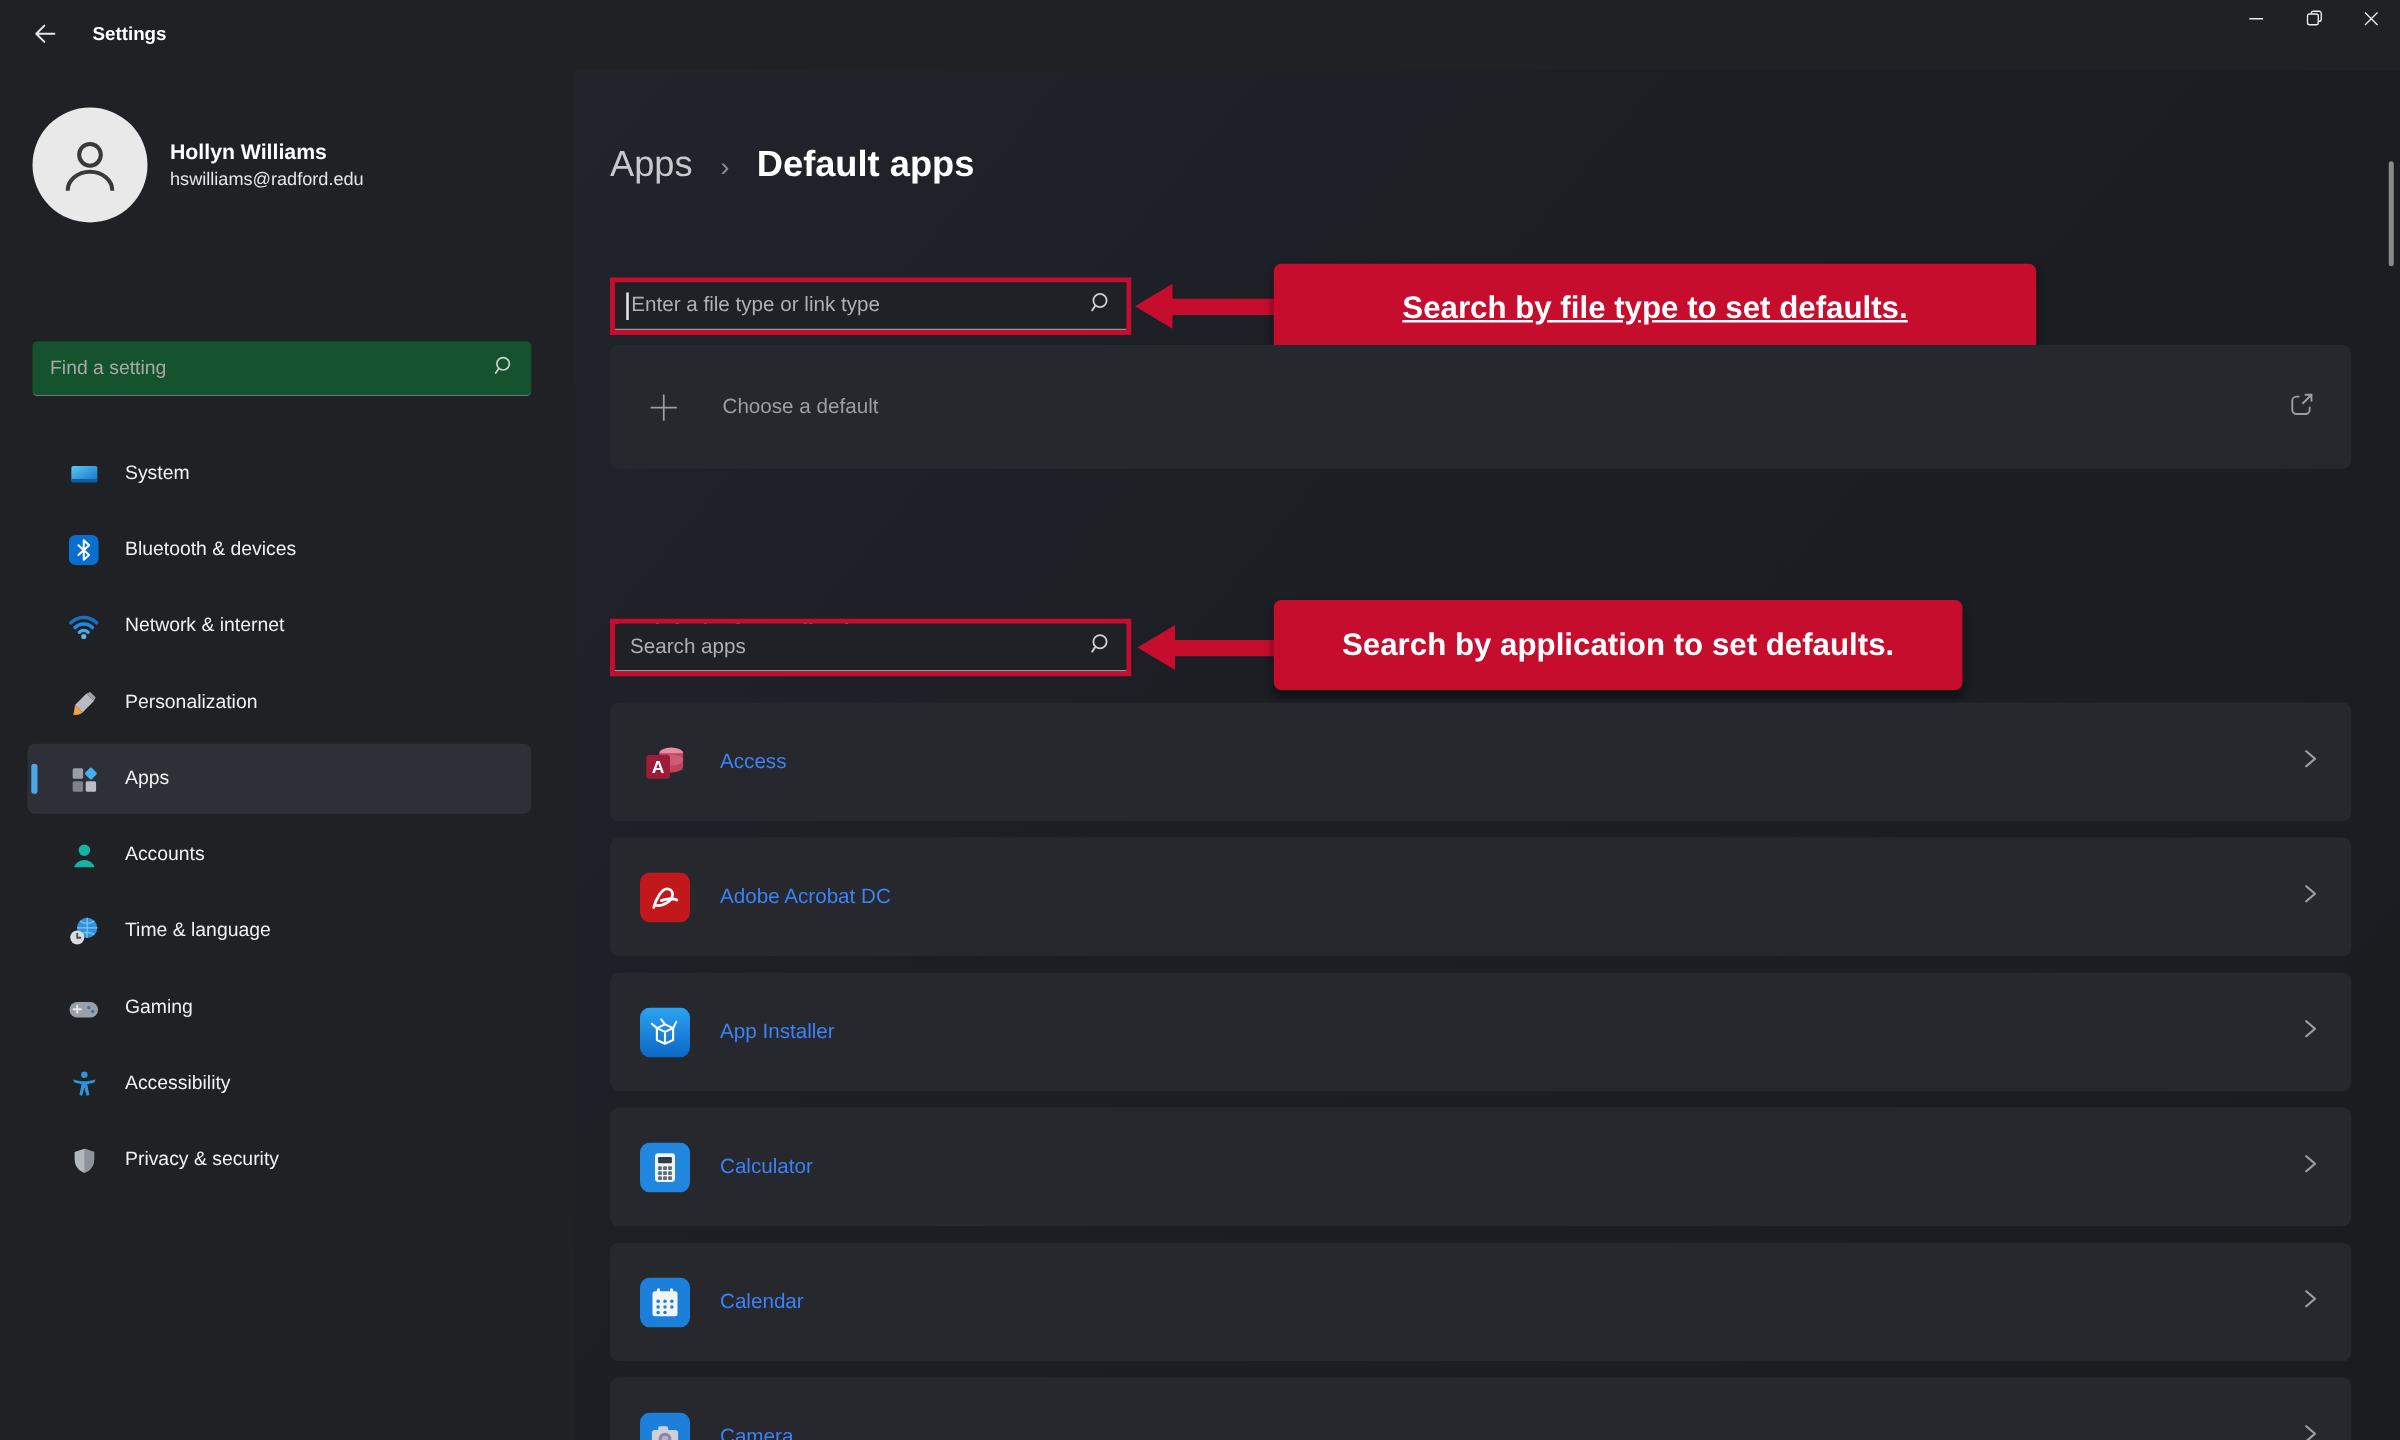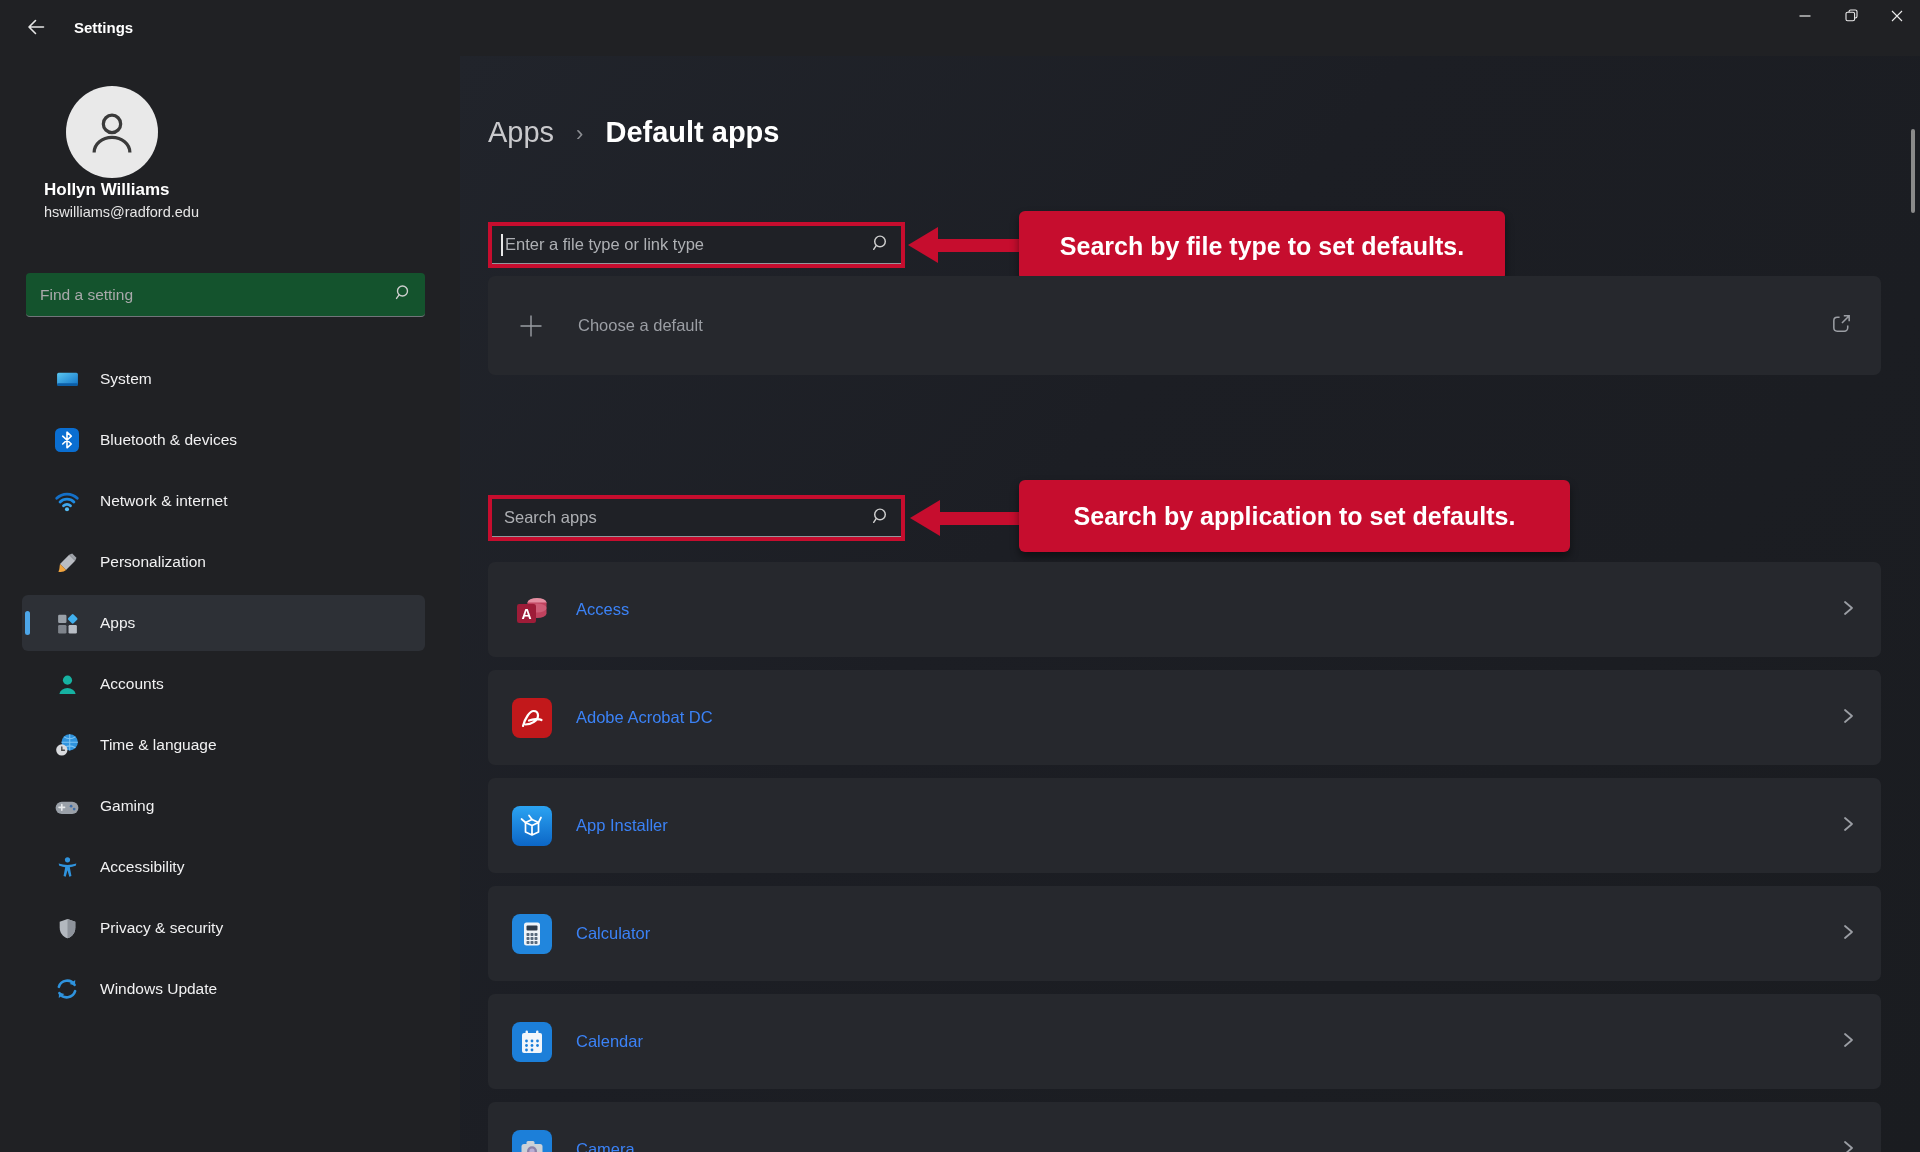--- a/index.html
+++ b/index.html
@@ -10,21 +10,21 @@
     -webkit-font-smoothing:antialiased;
   }
   
   .titlebar{position:absolute;left:0;top:0;width:100%;height:56px;}
   .back-btn{position:absolute;left:16px;top:14px;width:40px;height:30px;display:flex;align-items:center;justify-content:center;border-radius:4px;cursor:pointer;}
   .app-title{position:absolute;left:74px;top:0;height:56px;line-height:56px;font-size:15px;font-weight:700;color:#fff;}
   .win-controls{position:absolute;right:0;top:0;height:34px;display:flex;}
   .win-btn{width:46px;height:34px;display:flex;align-items:center;justify-content:center;}
   
   .sidebar{position:absolute;left:0;top:56px;width:460px;bottom:0;}
-  .user-card{position:absolute;left:26px;top:30px;display:flex;align-items:center;cursor:pointer;flex-direction:column;}
+  .user-card{position:absolute;left:26px;top:30px;display:flex;align-items:center;cursor:pointer;}
   .avatar{width:92px;height:92px;border-radius:50%;background:#e9e9e9;display:flex;align-items:center;justify-content:center;flex:none;}
   .user-text{margin-left:18px;}
   .user-name{font-size:17px;font-weight:700;color:#ffffff;line-height:24px;}
   .user-email{font-size:14.5px;color:#e6e6e6;line-height:20px;}
   .side-search{position:absolute;left:26px;top:217px;width:399px;height:44px;background:#14532d;border-radius:4px;border-bottom:1.5px solid #72747a;box-sizing:border-box;display:flex;align-items:center;padding:0 14px;}
   .side-search .ph{color:#a9a9ab;font-size:15.5px;flex:1;}
   .nav{position:absolute;left:22px;top:295px;width:403px;}
   .nav-item{position:relative;height:56px;margin-bottom:5px;border-radius:6px;display:flex;align-items:center;padding-left:32px;box-sizing:border-box;cursor:pointer;}
   .nav-item.selected{background:#2d3036;}
   .nav-item.selected::before{content:"";position:absolute;left:3px;top:16px;width:5px;height:24px;border-radius:3px;background:#4da6e8;}
@@ -221,31 +221,20 @@
   </div>
       <div class="nav-item">
     <span class="nav-icon">
           <svg width="25" height="25" viewBox="0 0 24 24">
             <path d="M12 2.8 L19.5 5.4 V11 C19.5 16.2 16.4 19.9 12 21.4 C7.6 19.9 4.5 16.2 4.5 11 V5.4 Z" fill="#b3b8bf"></path>
             <path d="M12 2.8 L19.5 5.4 V11 C19.5 16.2 16.4 19.9 12 21.4 Z" fill="#8e939b"></path>
           </svg>
         </span>
     <span class="nav-label">Privacy &amp; security</span>
   </div>
-      <div class="nav-item">
-    <span class="nav-icon">
-          <svg width="26" height="26" viewBox="0 0 24 24">
-            <path d="M4.5 10 A8 8 0 0 1 19 8.2" fill="none" stroke="#2f93dd" stroke-width="2.4" stroke-linecap="round"></path>
-            <path d="M19.6 3.6 L19.3 8.8 L14.4 7.4 Z" fill="#2f93dd"></path>
-            <path d="M19.5 14 A8 8 0 0 1 5 15.8" fill="none" stroke="#2f93dd" stroke-width="2.4" stroke-linecap="round"></path>
-            <path d="M4.4 20.4 L4.7 15.2 L9.6 16.6 Z" fill="#2f93dd"></path>
-          </svg>
-        </span>
-    <span class="nav-label">Windows Update</span>
-  </div>
     </nav>
 </aside>
 
 <main class="main">
 
   <div class="breadcrumb">
     <span class="crumb-parent">Apps</span>
     <span class="crumb-sep">›</span>
     <span class="crumb-current">Default apps</span>
   </div>
@@ -261,21 +250,21 @@
             <circle cx="8" cy="6.6" r="4.7" fill="none" stroke="#cfcfcf" stroke-width="1.3"></circle>
             <line x1="4.6" y1="10.4" x2="2.4" y2="13.6" stroke="#cfcfcf" stroke-width="1.3" stroke-linecap="round"></line>
           </svg>
       </span>
     </div>
   </div>
 
   <div class="callout">
     <span class="arrow-head" style="left:448px;top:171px;"></span>
     <span class="arrow-shaft" style="left:476px;top:183px;width:86px;"></span>
-    <div class="callout-label" style="left:559px;top:155px;width:486px;height:70px;">Search by file type to set defaults.</div>
+    <div class="callout-label" style="left:559px;top:155px;width:610px;height:70px;text-decoration:underline;">Search by file type to set defaults.</div>
   </div>
 
   <div class="choose-card">
     <span class="plus">
       <svg width="28" height="28" viewBox="0 0 24 24">
           <path d="M12 3 V21 M3 12 H21" stroke="#9b9ea4" stroke-width="1.2"></path>
         </svg>
     </span>
     <span class="label">Choose a default</span>
     <span>

